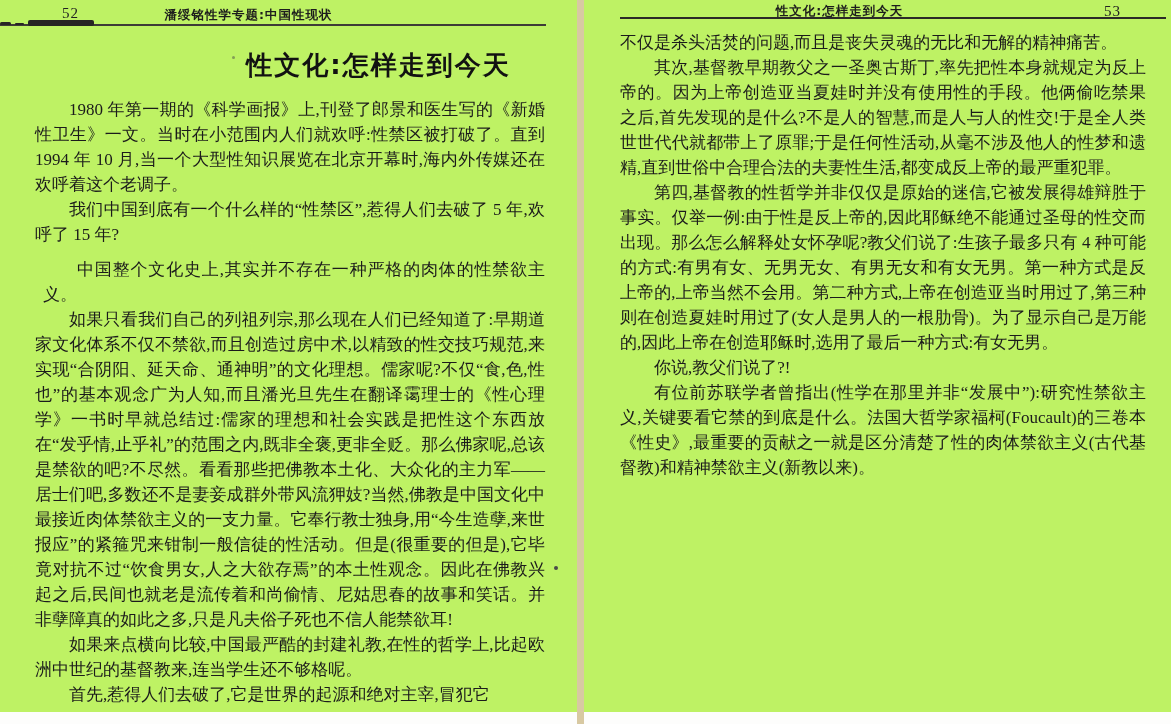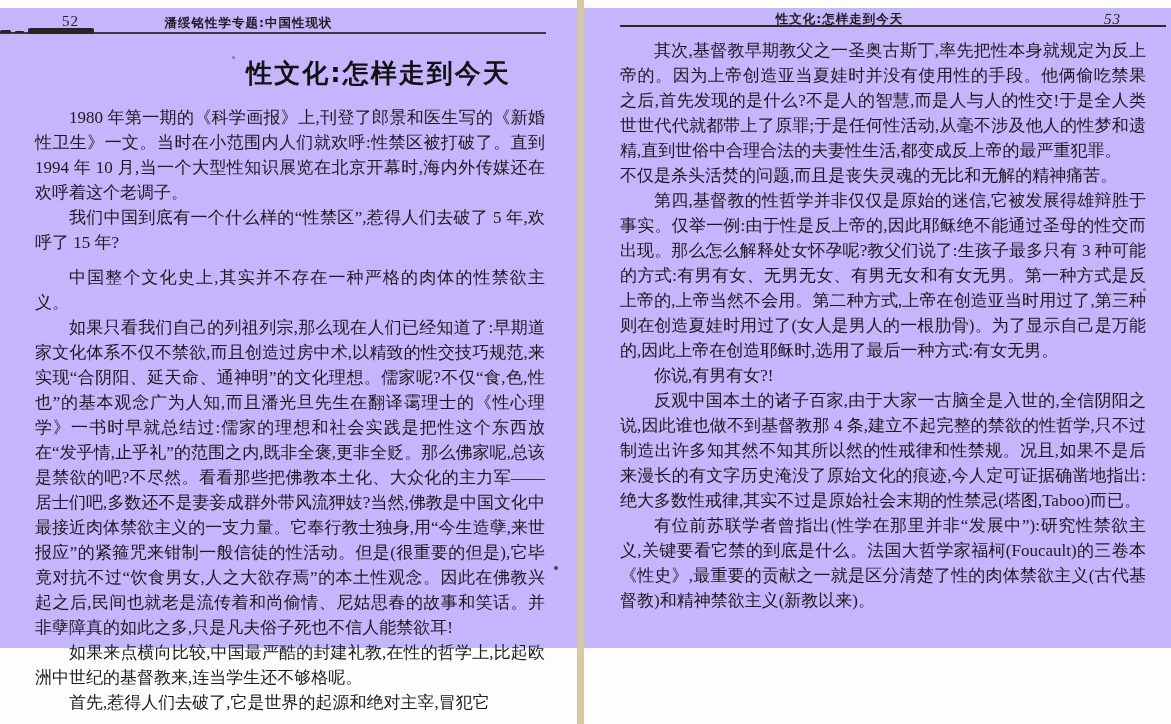--- a/index.html
+++ b/index.html
@@ -6,40 +6,40 @@
   html, body { width: 1171px; height: 724px; }
   body {
     background: #fdfdfc;
     color: #1b1b1b;
     font-family: "Liberation Serif", "DejaVu Serif", serif;
     overflow: hidden;
   }
   .spread { position: relative; width: 1171px; height: 724px; background: #fdfdfc; }
 
   
-  .page { position: absolute; top: 8px; height: 640px; background: #c4b5fd; }
+  .page { position: absolute; top: 0; height: 712px; background: #bef264; }
   .page-left  { left: 0; width: 577px; }
   .page-right { left: 584px; width: 587px; }
 
   
   .gutter {
     position: absolute; left: 577px; top: 0; width: 7px; height: 724px;
     background: #d8c9a2;
   }
 
   
   .spine-mark { position: absolute; width: 3px; background: #2f2d28; border-radius: 2px; }
   .spine-mark.m1 { left: 585px; top: 96px;  height: 158px; }
   .spine-mark.m2 { left: 585px; top: 272px; height: 150px; width: 2px; }
   .spine-mark.m3 { left: 586px; top: 440px; height: 178px; width: 2px; opacity: .85; }
 
   
   .pagenum { position: absolute; font-size: 15px; letter-spacing: 1px; color: #222; }
   .pagenum-left  { top: 5px; left: 62px; }
-  .pagenum-right { top: 3px; right: 50px; font-style: italic; }
+  .pagenum-right { top: 3px; right: 50px; }
   .running {
     position: absolute; width: 100%; text-align: center;
     font-family: "DejaVu Sans", "Liberation Sans", sans-serif;
     font-weight: 700; font-size: 12.5px; color: #1d1d1d; letter-spacing: 1px;
   }
   .running-left  { top: 7px; transform: translateX(-40px); }
   .running-right { top: 3px; transform: translateX(-38px); }
 
   
   .rule { position: absolute; background: #3d3b37; }
@@ -67,21 +67,21 @@
 
   
   .body {
     position: absolute; text-align: justify;
     font-size: 17px; line-height: 25px; color: #1b1b1b;
   }
   .body-left  { top: 97px; left: 35px; width: 510px; }
   .body-right { top: 30px; left: 36px; width: 526px; }
   .para { text-indent: 2em; text-align: justify; }
   .para.no-indent { text-indent: 0; }
-  .para.gap-before { margin-top: 10px; }
+  .para.gap-before { margin-top: 10px; margin-left: 8px; }
 </style>
 </head>
 <body>
 
 <div class="spread">
 
   <section class="page page-left">
     <span class="pagenum pagenum-left">52</span>
     <div class="running running-left">潘绥铭性学专题:中国性现状</div>
     <div class="rule rule-left"></div>
@@ -105,25 +105,24 @@
   <div class="spine-mark m1"></div>
   <div class="spine-mark m2"></div>
   <div class="spine-mark m3"></div>
 
   <section class="page page-right">
     <div class="running running-right">性文化:怎样走到今天</div>
     <span class="pagenum pagenum-right">53</span>
     <div class="rule rule-right"></div>
 
     <div class="body body-right">
+      <p class="para no-indent">不仅是杀头活焚的问题,而且是丧失灵魂的无比和无解的精神痛苦。</p>
       <p class="para">其次,基督教早期教父之一圣奥古斯丁,率先把性本身就规定为反上帝的。因为上帝创造亚当夏娃时并没有使用性的手段。他俩偷吃禁果之后,首先发现的是什么?不是人的智慧,而是人与人的性交!于是全人类世世代代就都带上了原罪;于是任何性活动,从毫不涉及他人的性梦和遗精,直到世俗中合理合法的夫妻性生活,都变成反上帝的最严重犯罪。</p>
-      <p class="para no-indent">不仅是杀头活焚的问题,而且是丧失灵魂的无比和无解的精神痛苦。</p>
-      <p class="para">第四,基督教的性哲学并非仅仅是原始的迷信,它被发展得雄辩胜于事实。仅举一例:由于性是反上帝的,因此耶稣绝不能通过圣母的性交而出现。那么怎么解释处女怀孕呢?教父们说了:生孩子最多只有 3 种可能的方式:有男有女、无男无女、有男无女和有女无男。第一种方式是反上帝的,上帝当然不会用。第二种方式,上帝在创造亚当时用过了,第三种则在创造夏娃时用过了(女人是男人的一根肋骨)。为了显示自己是万能的,因此上帝在创造耶稣时,选用了最后一种方式:有女无男。</p>
-      <p class="para">你说,有男有女?!</p>
-      <p class="para">反观中国本土的诸子百家,由于大家一古脑全是入世的,全信阴阳之说,因此谁也做不到基督教那 4 条,建立不起完整的禁欲的性哲学,只不过制造出许多知其然不知其所以然的性戒律和性禁规。况且,如果不是后来漫长的有文字历史淹没了原始文化的痕迹,今人定可证据确凿地指出:绝大多数性戒律,其实不过是原始社会末期的性禁忌(塔图,Taboo)而已。</p>
+      <p class="para">第四,基督教的性哲学并非仅仅是原始的迷信,它被发展得雄辩胜于事实。仅举一例:由于性是反上帝的,因此耶稣绝不能通过圣母的性交而出现。那么怎么解释处女怀孕呢?教父们说了:生孩子最多只有 4 种可能的方式:有男有女、无男无女、有男无女和有女无男。第一种方式是反上帝的,上帝当然不会用。第二种方式,上帝在创造亚当时用过了,第三种则在创造夏娃时用过了(女人是男人的一根肋骨)。为了显示自己是万能的,因此上帝在创造耶稣时,选用了最后一种方式:有女无男。</p>
+      <p class="para">你说,教父们说了?!</p>
       <p class="para">有位前苏联学者曾指出(性学在那里并非“发展中”):研究性禁欲主义,关键要看它禁的到底是什么。法国大哲学家福柯(Foucault)的三卷本《性史》,最重要的贡献之一就是区分清楚了性的肉体禁欲主义(古代基督教)和精神禁欲主义(新教以来)。</p>
     </div>
   </section>
 
   <div class="speck s1"></div>
   <div class="speck s2"></div>
   <div class="speck s3"></div>
   <div class="speck s4"></div>
 
 </div>

